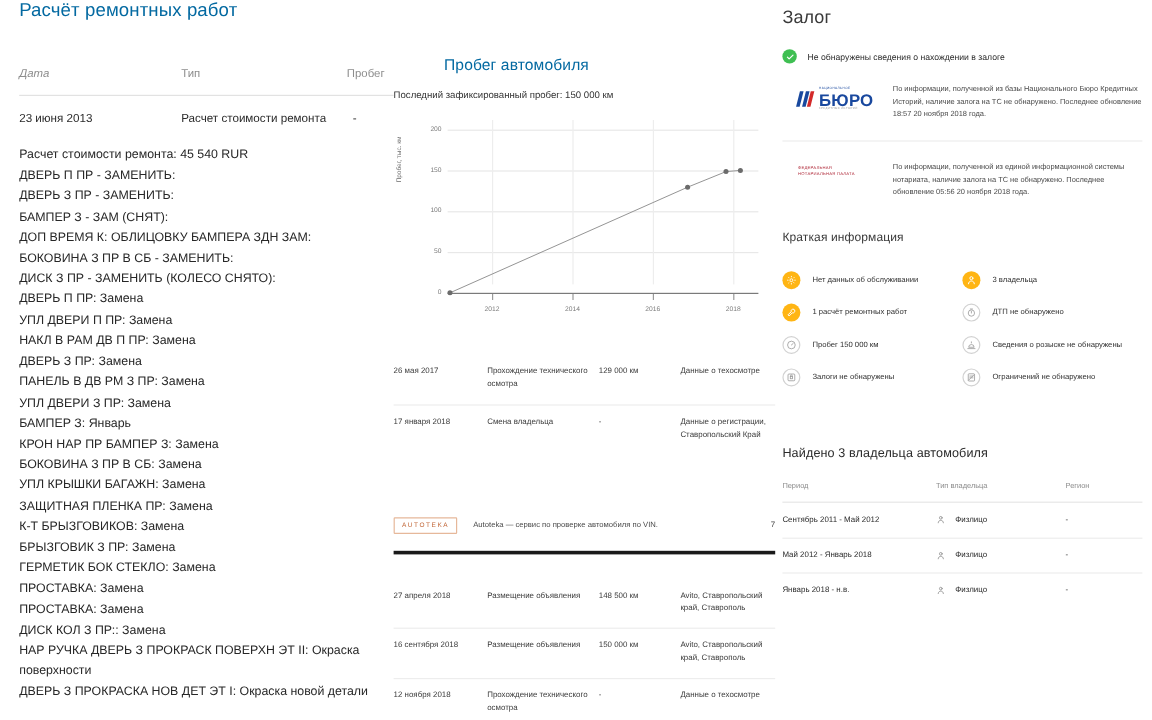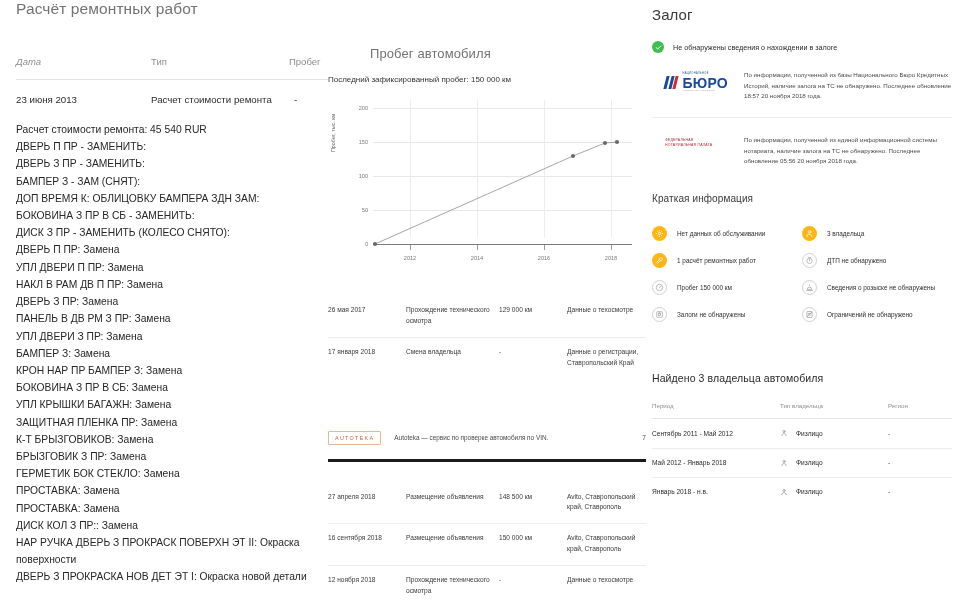--- a/index.html
+++ b/index.html
@@ -12,21 +12,21 @@
   }
   .page { position: relative; width: 960px; height: 600px; }
 
   
   .col-left   { position: absolute; left: 16px;  top: 0;  width: 312px; height: 600px; }
   .col-mid    { position: absolute; left: 328px; top: 0;  width: 318px; height: 600px; }
   .col-right  { position: absolute; left: 652px; top: 0;  width: 300px; height: 600px; }
 
   
   .h-title {
-    font-size: 15.5px; color: #737373; font-weight: 400;
+    font-size: 15.5px; color: #0369a1; font-weight: 400;
     letter-spacing: .1px;
   }
   .h-sub {
     font-size: 9.5px; color: #333; font-weight: 400;
   }
 
   
   .lt-head {
     display: flex; margin-top: 38px; font-size: 9.5px; color: #8d8d8d;
   }
@@ -172,21 +172,21 @@
       <li>БАМПЕР З - ЗАМ (СНЯТ):</li>
       <li>ДОП ВРЕМЯ К: ОБЛИЦОВКУ БАМПЕРА ЗДН ЗАМ:</li>
       <li>БОКОВИНА З ПР В СБ - ЗАМЕНИТЬ:</li>
       <li>ДИСК З ПР - ЗАМЕНИТЬ (КОЛЕСО СНЯТО):</li>
       <li>ДВЕРЬ П ПР: Замена</li>
       <li>УПЛ ДВЕРИ П ПР: Замена</li>
       <li>НАКЛ В РАМ ДВ П ПР: Замена</li>
       <li>ДВЕРЬ З ПР: Замена</li>
       <li>ПАНЕЛЬ В ДВ РМ З ПР: Замена</li>
       <li>УПЛ ДВЕРИ З ПР: Замена</li>
-      <li>БАМПЕР З: Замена</li>
+      <li>БАМПЕР З: Январь</li>
       <li>КРОН НАР ПР БАМПЕР З: Замена</li>
       <li>БОКОВИНА З ПР В СБ: Замена</li>
       <li>УПЛ КРЫШКИ БАГАЖН: Замена</li>
       <li>ЗАЩИТНАЯ ПЛЕНКА ПР: Замена</li>
       <li>К-Т БРЫЗГОВИКОВ: Замена</li>
       <li>БРЫЗГОВИК З ПР: Замена</li>
       <li>ГЕРМЕТИК БОК СТЕКЛО: Замена</li>
       <li>ПРОСТАВКА: Замена</li>
       <li>ПРОСТАВКА: Замена</li>
       <li>ДИСК КОЛ З ПР:: Замена</li>

